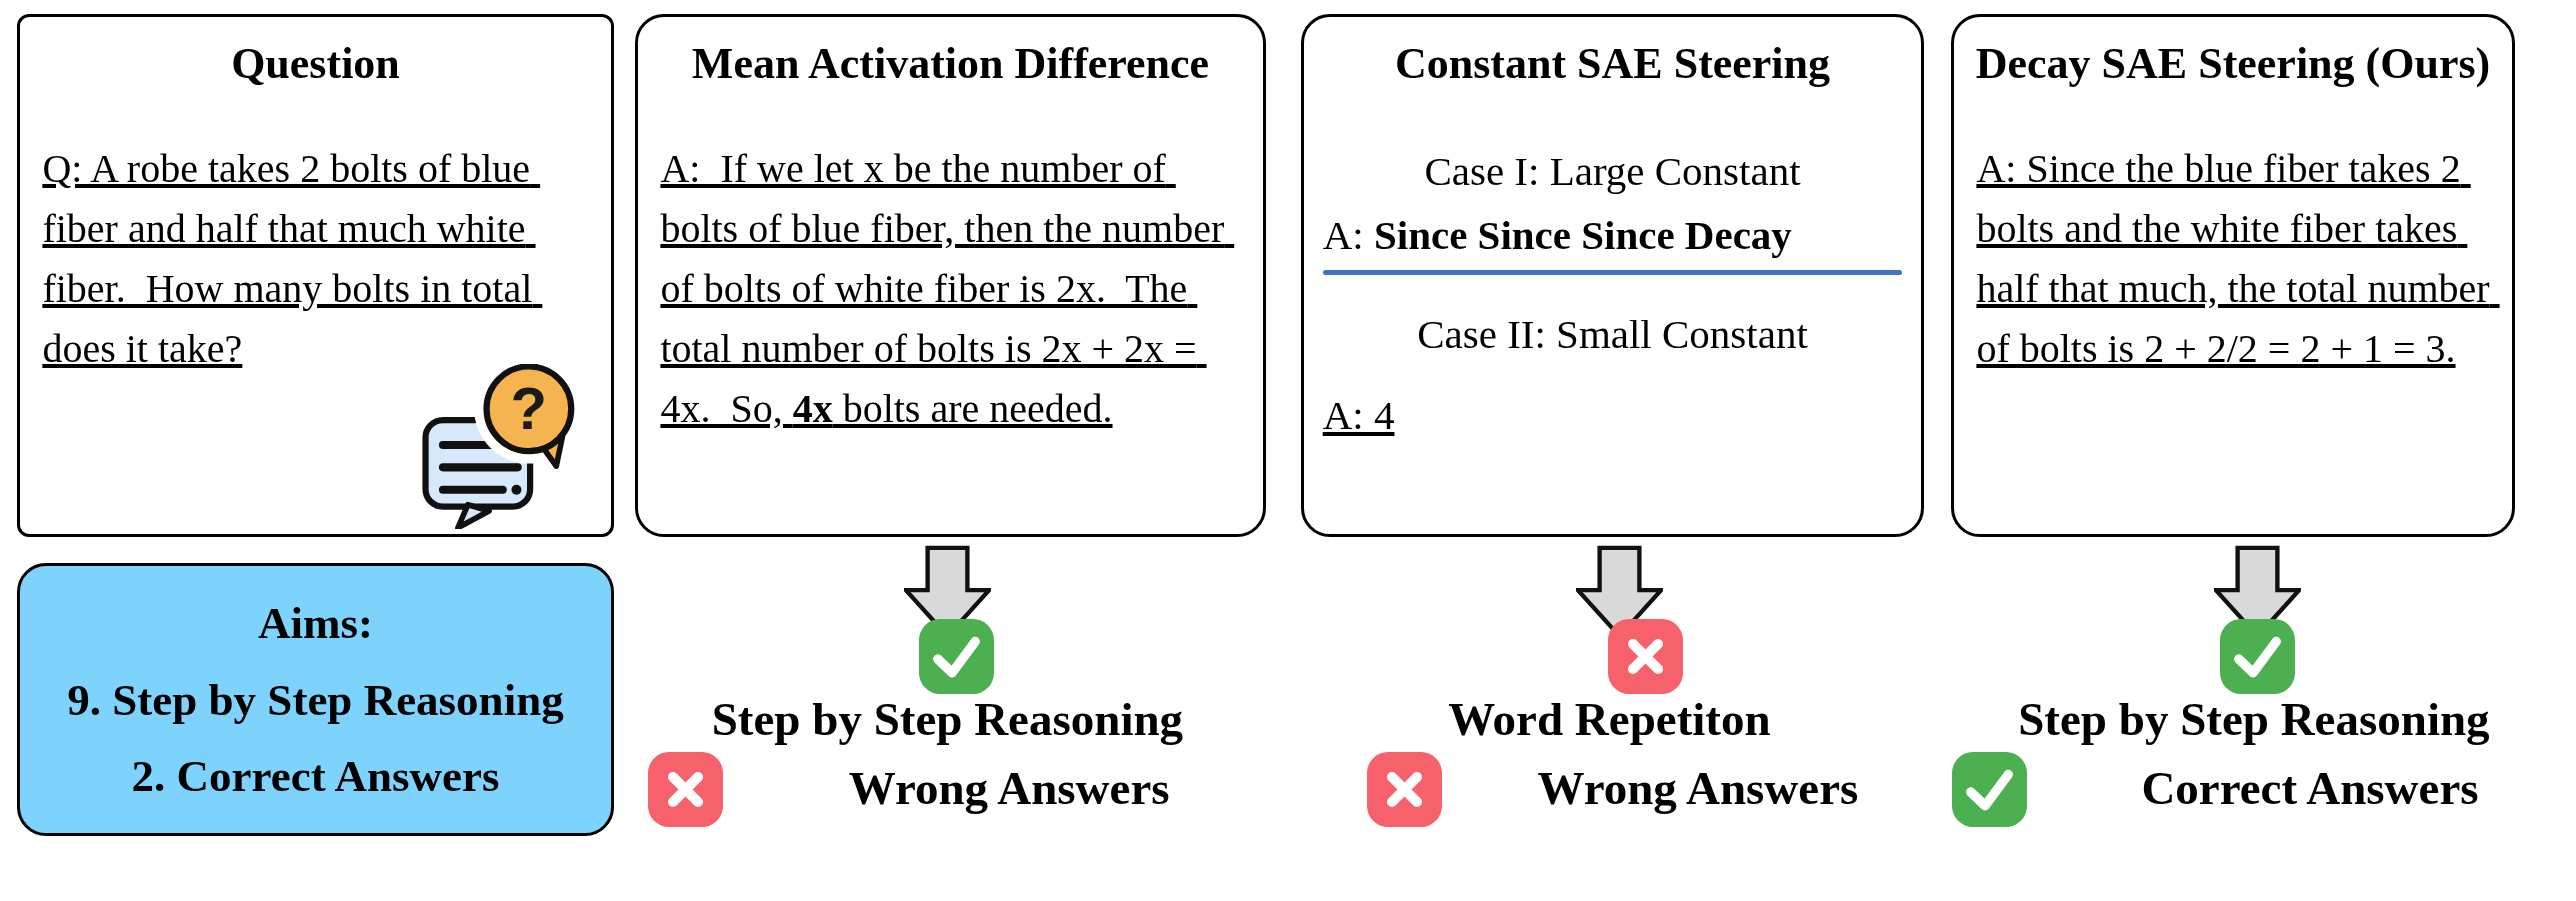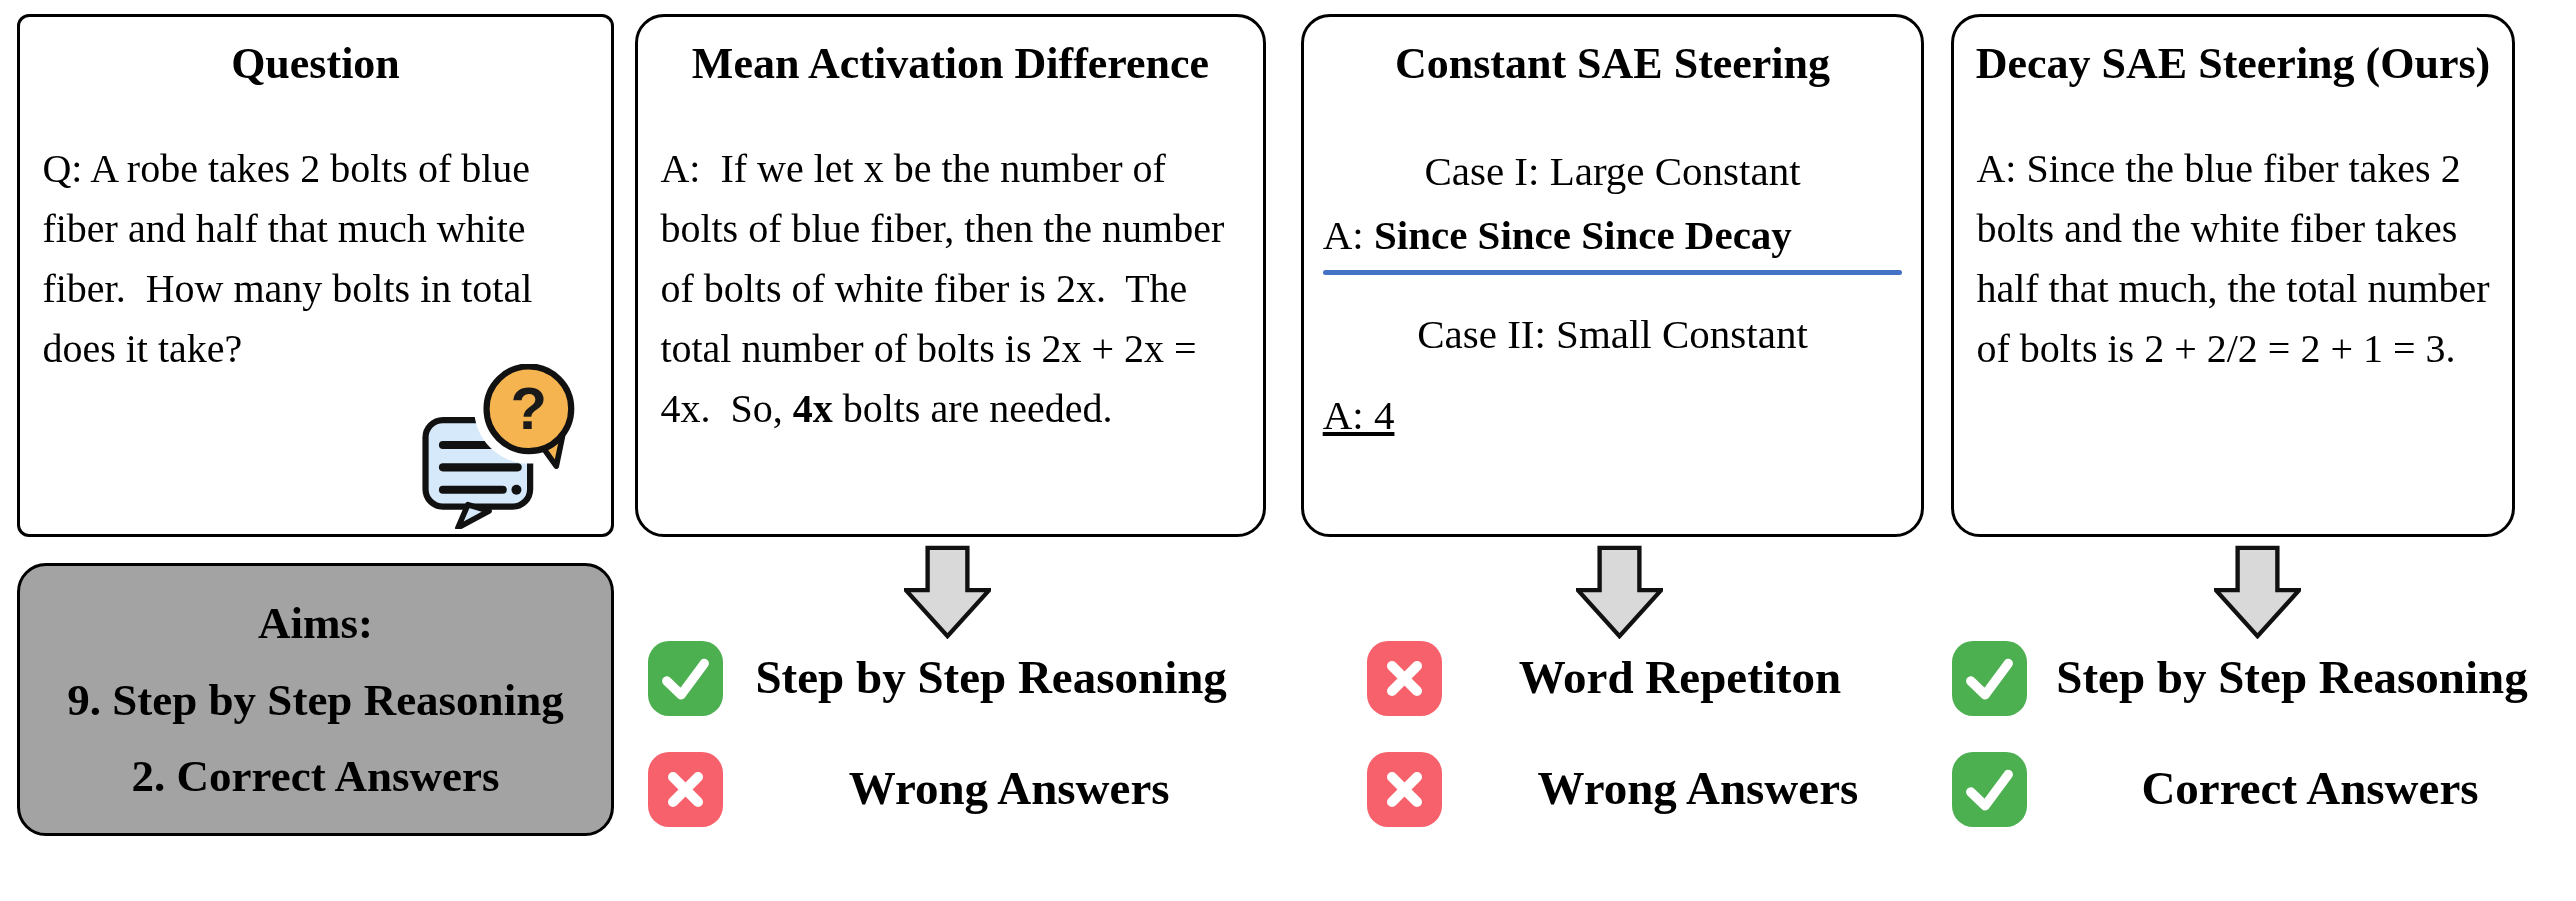--- a/index.html
+++ b/index.html
@@ -14,47 +14,48 @@
   .p1{left:17px;width:597px;border-radius:12px;}
   .p2{left:635px;width:631px;}
   .p3{left:1301px;width:623px;}
   .p4{left:1951px;width:564px;}
   .panel-title{
     margin-top:22.4px;text-align:center;font-weight:bold;font-size:44px;line-height:1.15;
   }
   .panel-body{
     margin:49px 0 0 0;padding:0 22.4px;font-size:40px;line-height:1.5;
     white-space:pre-wrap;
+    text-decoration:underline;
   }
   .case-line{text-align:center;font-size:41px;}
   .case1{margin-top:57px;}
   .case2{margin-top:35px;}
   .answer-line{padding:0 18.7px;font-size:41px;margin-top:16px;}
   .answer2{margin-top:33px;text-decoration:underline;}
   .divider{height:5px;background:var(--divider-blue,#4472c4);margin:11.2px 18.7px 0 18.7px;border-radius:2.5px;}
   .bold{font-weight:bold;}
 
   .aims-box{
     position:absolute;left:17px;top:563px;width:597px;height:273px;
-    border:3.7px solid #000;border-radius:29px;background:#a3a3a3;box-sizing:border-box;
+    border:3.7px solid #000;border-radius:29px;background:#7dd3fc;box-sizing:border-box;
     display:flex;flex-direction:column;justify-content:space-evenly;align-items:center;
     padding:6.2px 12.5px;
   }
   .aims-heading{font-weight:bold;font-size:45px;}
   .aims-item{font-weight:bold;font-size:45px;}
 
   .arrow{position:absolute;top:545px;width:87px;height:94px;}
   .a2{left:904px;}
   .a3{left:1576px;}
   .a4{left:2214px;}
 
   .outcome{
     position:absolute;height:76px;display:flex;align-items:center;box-sizing:border-box;
   }
-  .row1{top:640px;}
+  .row1{top:619px;flex-direction:column;}
   .row2{top:751px;gap:36px;}
   .c2{left:635px;width:631px;}
   .c3{left:1301px;width:623px;}
   .c4{left:1951px;width:612px;}
   .c2 .badge{margin-left:12.5px;}
   .c3 .badge{margin-left:66px;}
   .c4 .badge{margin-left:1.2px;}
   .badge{
     width:75px;height:75px;border-radius:21px;flex:0 0 auto;
     display:flex;align-items:center;justify-content:center;

